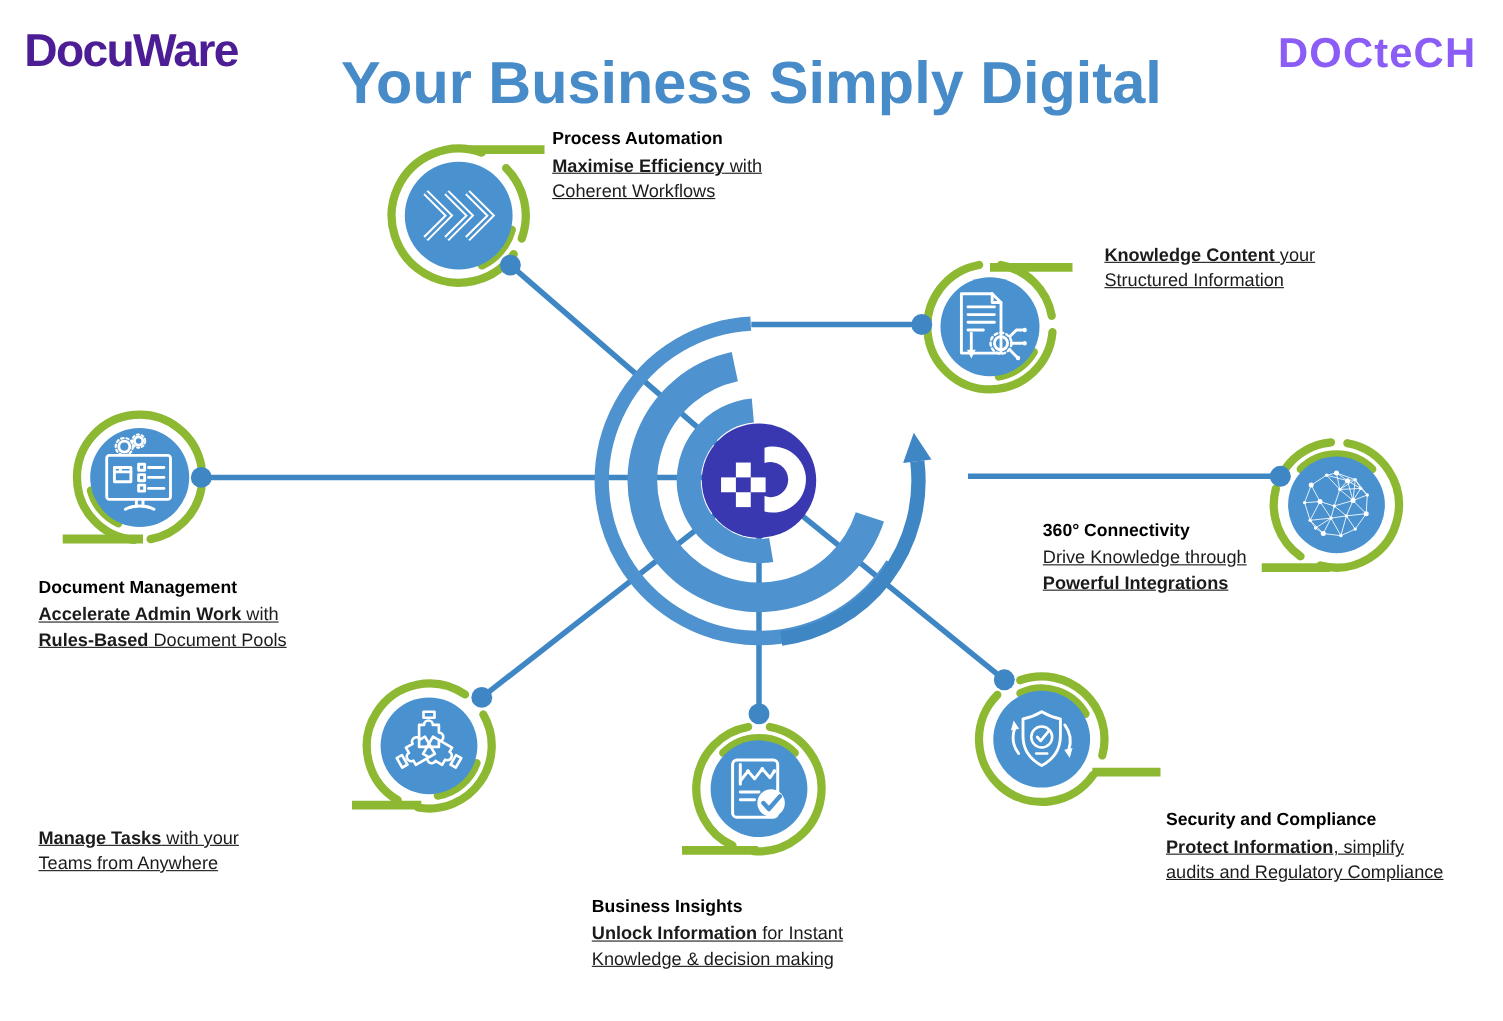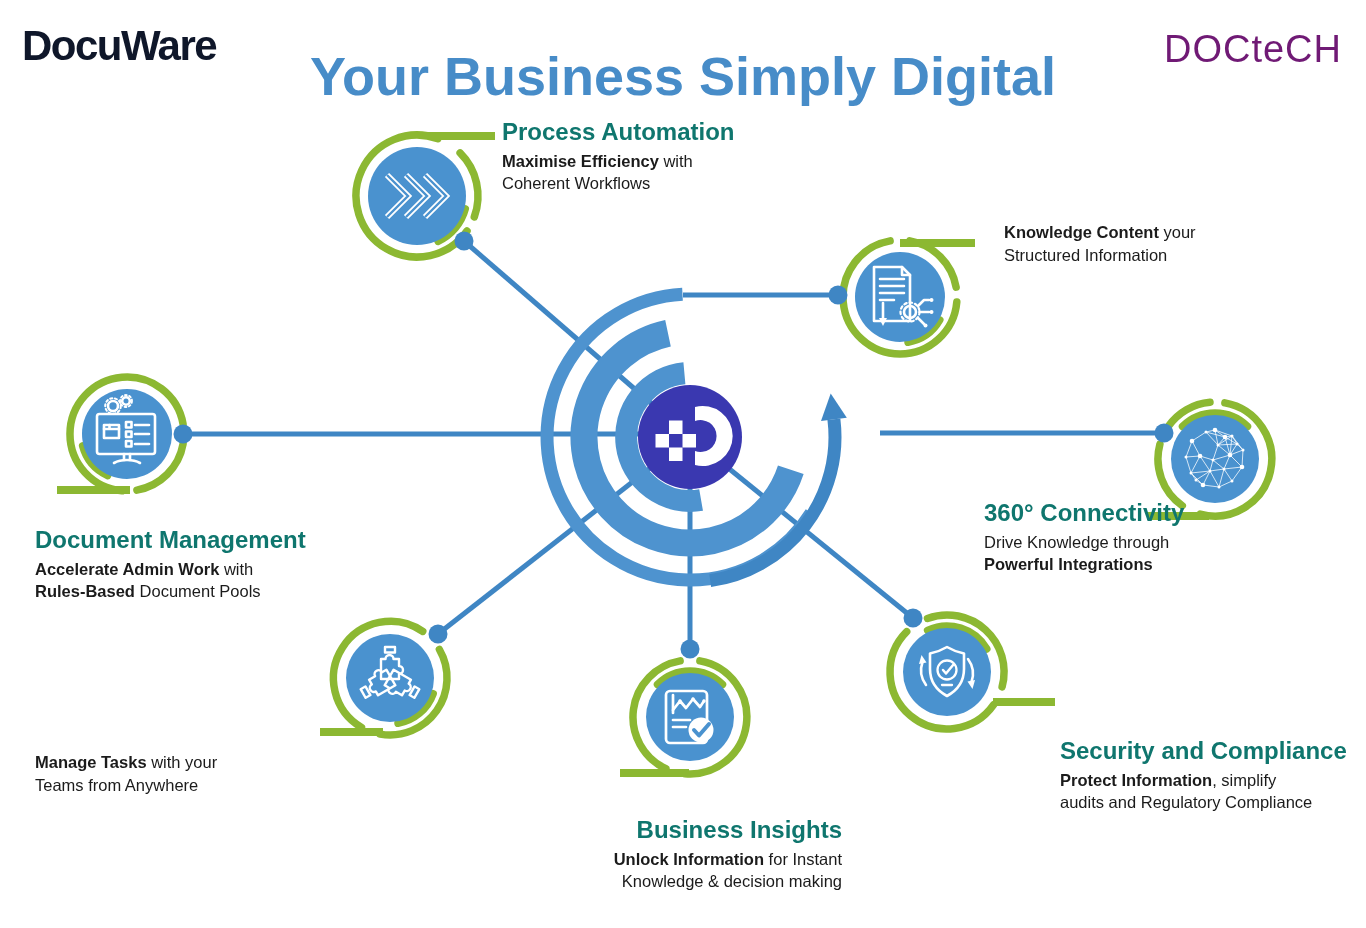--- a/index.html
+++ b/index.html
@@ -1,28 +1,28 @@
 <!DOCTYPE html>
 <html><head>
 <meta charset="utf-8">
 <style>
   html,body{margin:0;padding:0;background:#fff;}
   .canvas{position:relative;width:1366px;height:928px;background:#fff;overflow:hidden;
           font-family:"Liberation Sans",sans-serif;}
   .logo-docuware{position:absolute;left:22px;top:22px;font-size:42px;font-weight:bold;
-                 color:#0f172a;letter-spacing:-1.5px;}
+                 color:#4c1d95;letter-spacing:-1.5px;}
   .main-title{position:absolute;left:683px;top:28px;transform:translateX(-50%);
               font-size:54px;font-weight:bold;color:#478cc8;white-space:nowrap;margin-top:17px;}
-  .logo-doctech{position:absolute;right:24px;top:28px;font-size:38px;font-weight:normal;
-                color:#701a75;letter-spacing:1px;}
+  .logo-doctech{position:absolute;right:24px;top:28px;font-size:38px;font-weight:bold;
+                color:#8b5cf6;letter-spacing:1px;}
   svg.art{position:absolute;left:0;top:0;}
   .node-text{position:absolute;color:#1b1b1b;}
-  .node-text h3{margin:0 0 4px 0;font-size:24px;line-height:1.15;color:#0f766e;}
-  .node-text p{margin:0;font-size:16.5px;line-height:1.38;}
-  .node-text.center{text-align:right;}
+  .node-text h3{margin:0 0 4px 0;font-size:16px;line-height:1.15;color:#000000;}
+  .node-text p{margin:0;font-size:16.5px;line-height:1.38;text-decoration:underline;}
+  .node-text.center{text-align:left;}
 </style>
 </head>
 <body>
 
 <div class="canvas">
 
   <div class="logo-docuware">DocuWare</div>
   <div class="main-title">Your Business Simply Digital</div>
   <div class="logo-doctech">DOCteCH</div>
 
@@ -277,21 +277,21 @@
 
   <div class="node-text" style="left:1004px;top:221px;width:250px;">
     <p><b>Knowledge Content</b><span> your</span><br><b></b><span>Structured Information</span></p>
   </div>
 
   <div class="node-text" style="left:35px;top:526px;width:290px;">
     <h3>Document Management</h3>
     <p><b>Accelerate Admin Work</b><span> with</span><br><b>Rules-Based</b><span> Document Pools</span></p>
   </div>
 
-  <div class="node-text" style="left:948px;top:499px;width:250px;margin-left:36px;">
+  <div class="node-text" style="left:948px;top:474px;width:250px;">
     <h3>360° Connectivity</h3>
     <p><b></b><span>Drive Knowledge through</span><br><b>Powerful Integrations</b><span></span></p>
   </div>
 
   <div class="node-text" style="left:35px;top:751px;width:280px;">
     <p><b>Manage Tasks</b><span> with your</span><br><b></b><span>Teams from Anywhere</span></p>
   </div>
 
   <div class="node-text center" style="left:538px;top:816px;width:304px;">
     <h3>Business Insights</h3>

